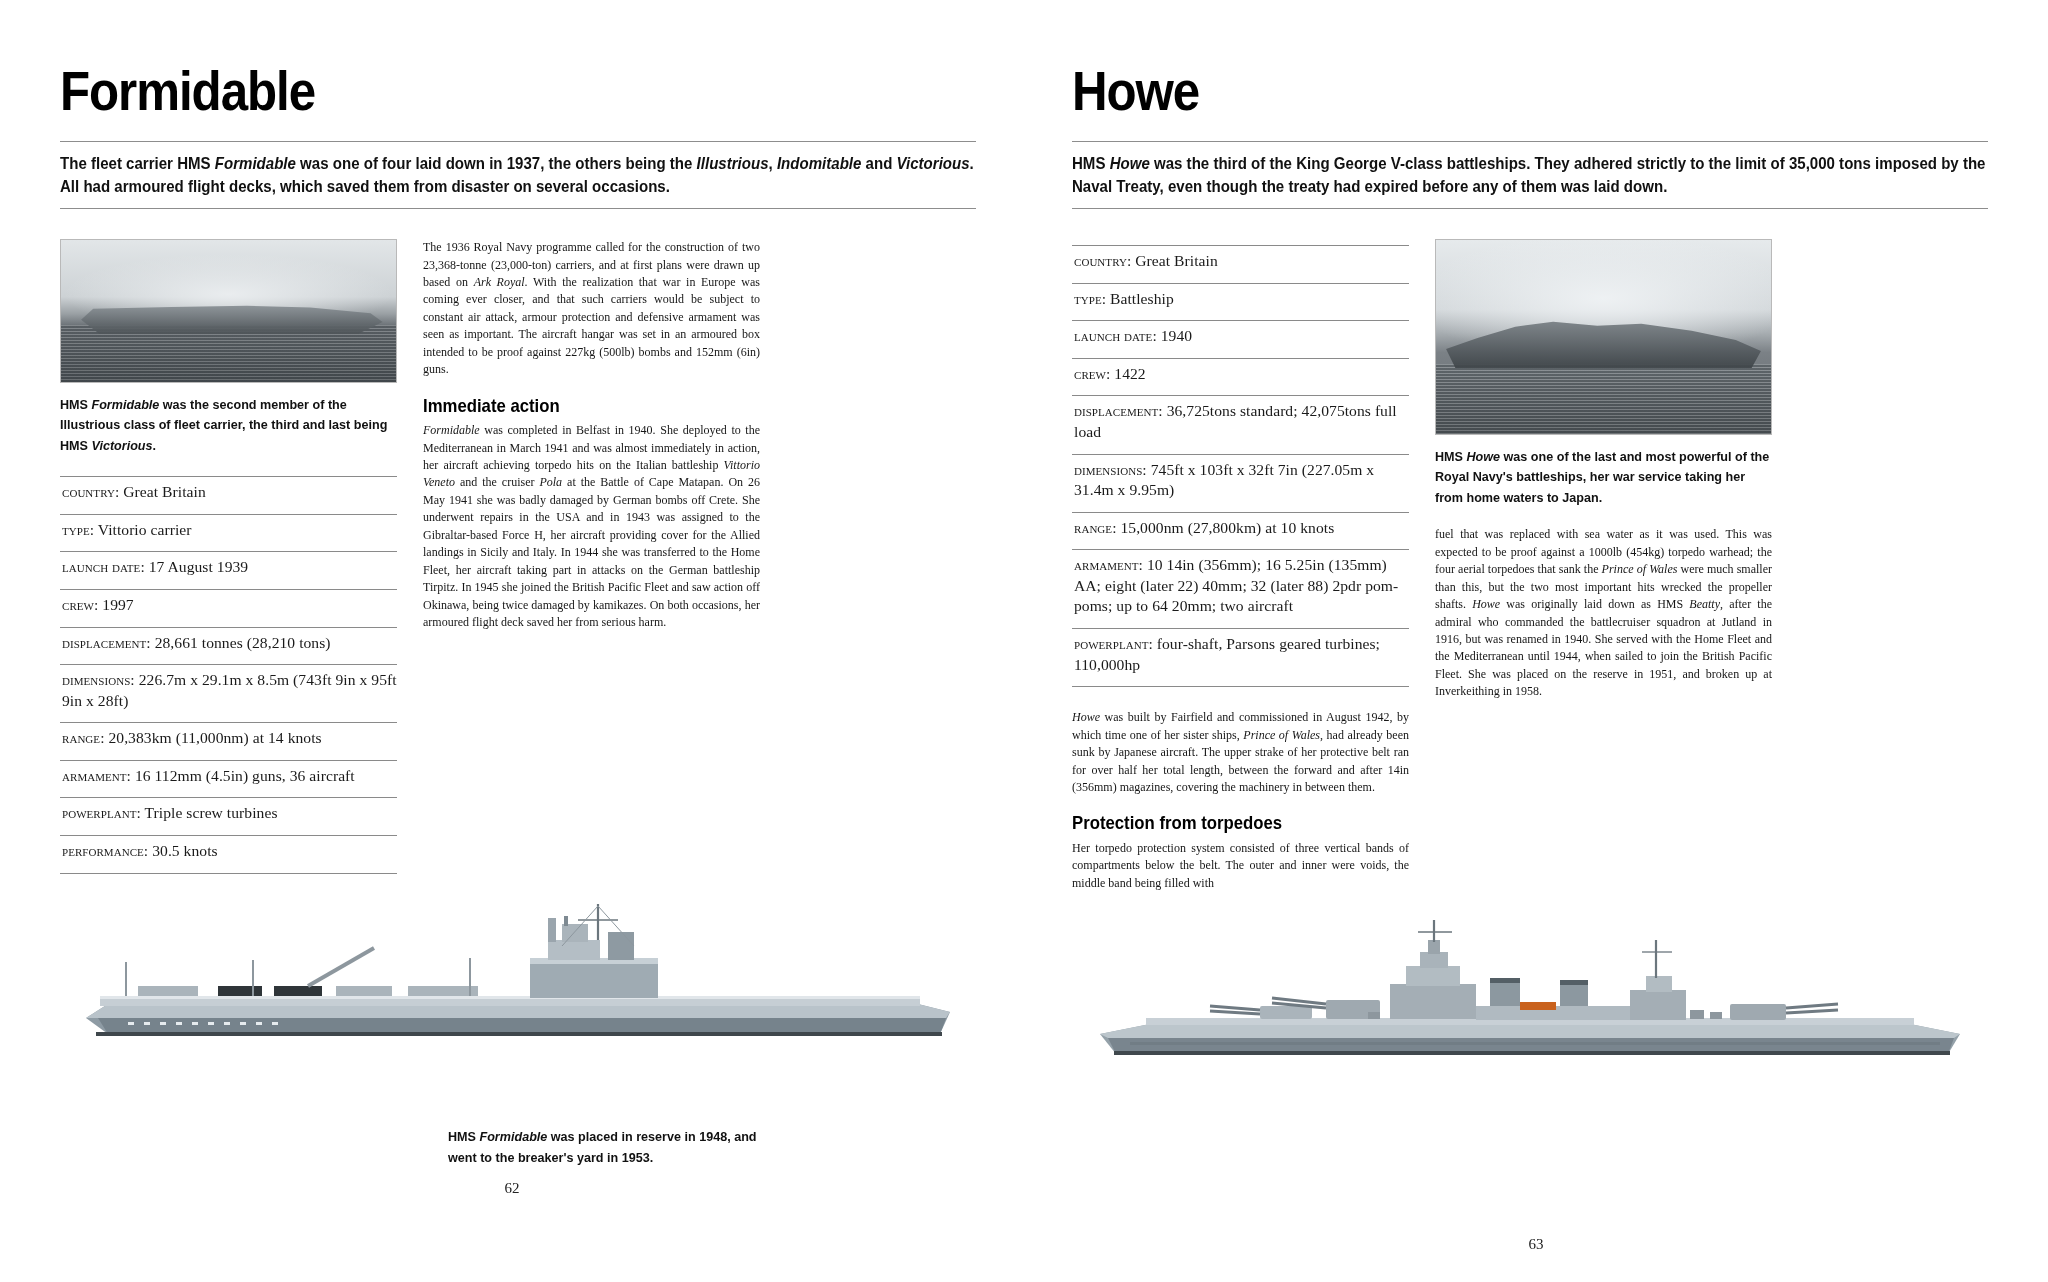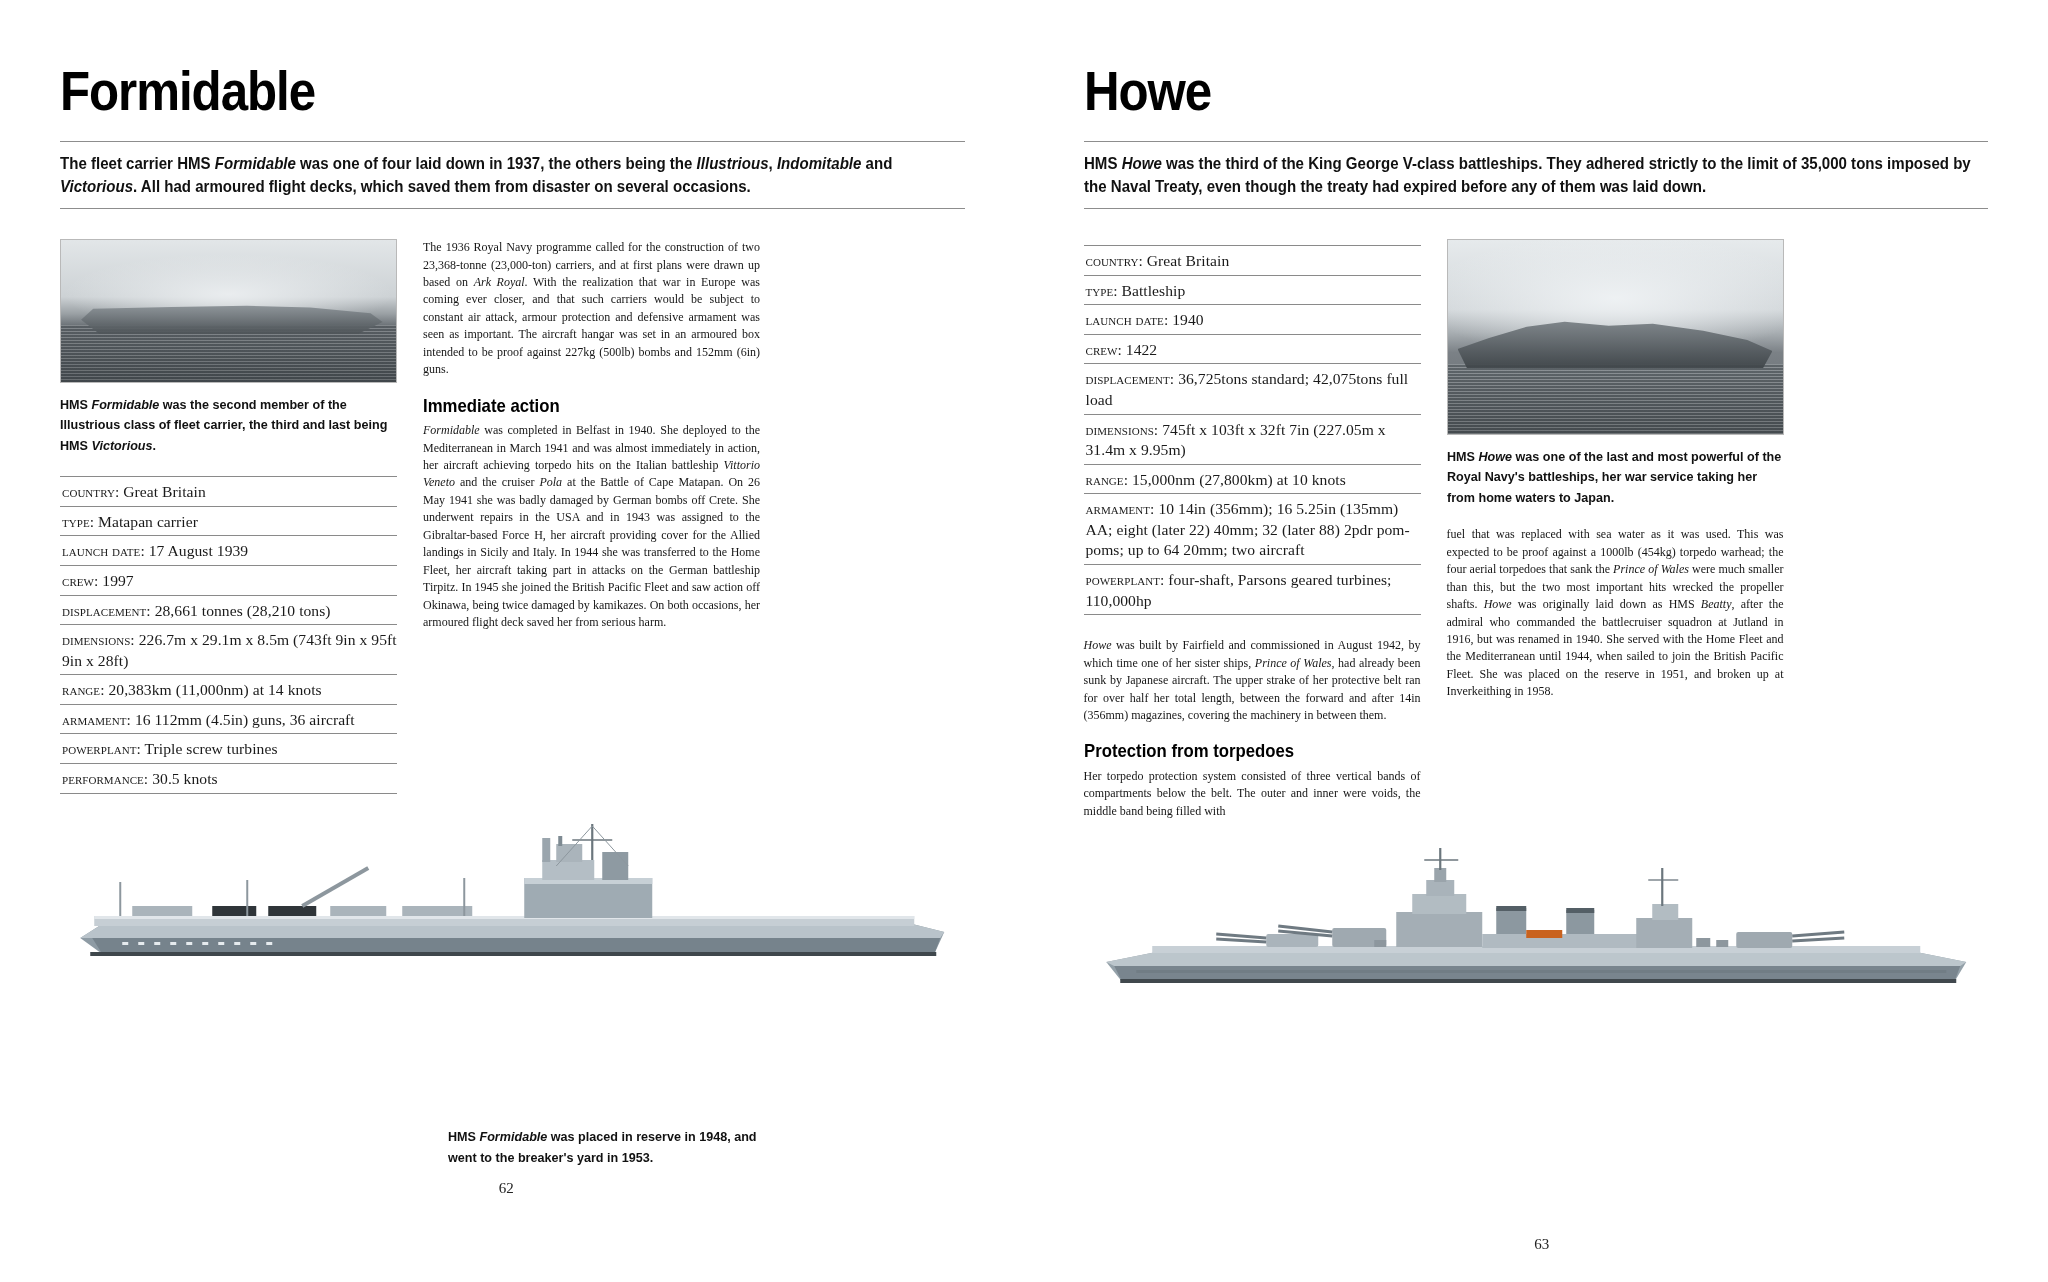--- a/index.html
+++ b/index.html
@@ -4,21 +4,21 @@
 <style>
   * { box-sizing: border-box; margin: 0; padding: 0; }
   html, body { background:#ffffff; }
   body {
     width: 2048px; height: 1282px;
     font-family: "Liberation Serif", serif;
     color: #1a1a1a;
     position: relative;
     overflow: hidden;
   }
-  .spread { display: flex; width: 2048px; height: 1282px; gap: 23px; }
+  .spread { display: flex; width: 2048px; height: 1282px; }
   .page { position: relative; height: 1282px; padding: 0; }
   .page-left  { width: 1024px; padding: 62px 48px 0 60px; }
   .page-right { width: 1024px; padding: 62px 60px 0 48px; }
 
   
   .headline {
     font-family: "Liberation Sans Narrow", "Liberation Sans", sans-serif;
     font-weight: 700;
     font-size: 56px;
     letter-spacing: -1.2px;
@@ -105,21 +105,21 @@
     transform: scaleX(0.94);
     transform-origin: left top;
     width: 106.4%;
   }
   .caption i { font-style: italic; }
 
   
   .spec { margin-top: 20px; border-top: 1.4px solid #8a8a8a; }
   .spec-row {
     border-bottom: 1.4px solid #8a8a8a;
-    padding: 5px 0 3px 2px;
+    padding: 5px 0 11px 2px;
     font-size: 15.6px;
     line-height: 1.32;
     letter-spacing: .05px;
   }
   .spec-label {
     font-variant: small-caps;
     text-transform: lowercase;
   }
   .spec-label::first-letter { text-transform: uppercase; }
 
@@ -180,21 +180,21 @@
     <div class="standfirst">The fleet carrier HMS <i>Formidable</i> was one of four laid down in 1937, the others being the <i>Illustrious</i>, <i>Indomitable</i> and <i>Victorious</i>. All had armoured flight decks, which saved them from disaster on several occasions.</div>
     <div class="rule-bottom"></div>
 
     <div class="cols">
 
       <div class="col">
         <div class="photo photo-carrier"></div>
         <div class="caption">HMS <i>Formidable</i> was the second member of the Illustrious class of fleet carrier, the third and last being HMS <i>Victorious</i>.</div>
         <div class="spec">
             <div class="spec-row"><span class="spec-label">Country:</span><span> Great Britain</span></div>
-            <div class="spec-row"><span class="spec-label">Type:</span><span> Matapan carrier</span></div>
+            <div class="spec-row"><span class="spec-label">Type:</span><span> Vittorio carrier</span></div>
             <div class="spec-row"><span class="spec-label">Launch date:</span><span> 17 August 1939</span></div>
             <div class="spec-row"><span class="spec-label">Crew:</span><span> 1997</span></div>
             <div class="spec-row"><span class="spec-label">Displacement:</span><span> 28,661 tonnes (28,210 tons)</span></div>
             <div class="spec-row"><span class="spec-label">Dimensions:</span><span> 226.7m x 29.1m x 8.5m (743ft 9in x 95ft 9in x 28ft)</span></div>
             <div class="spec-row"><span class="spec-label">Range:</span><span> 20,383km (11,000nm) at 14 knots</span></div>
             <div class="spec-row"><span class="spec-label">Armament:</span><span> 16 112mm (4.5in) guns, 36 aircraft</span></div>
             <div class="spec-row"><span class="spec-label">Powerplant:</span><span> Triple screw turbines</span></div>
             <div class="spec-row"><span class="spec-label">Performance:</span><span> 30.5 knots</span></div>
           </div>
       </div>

